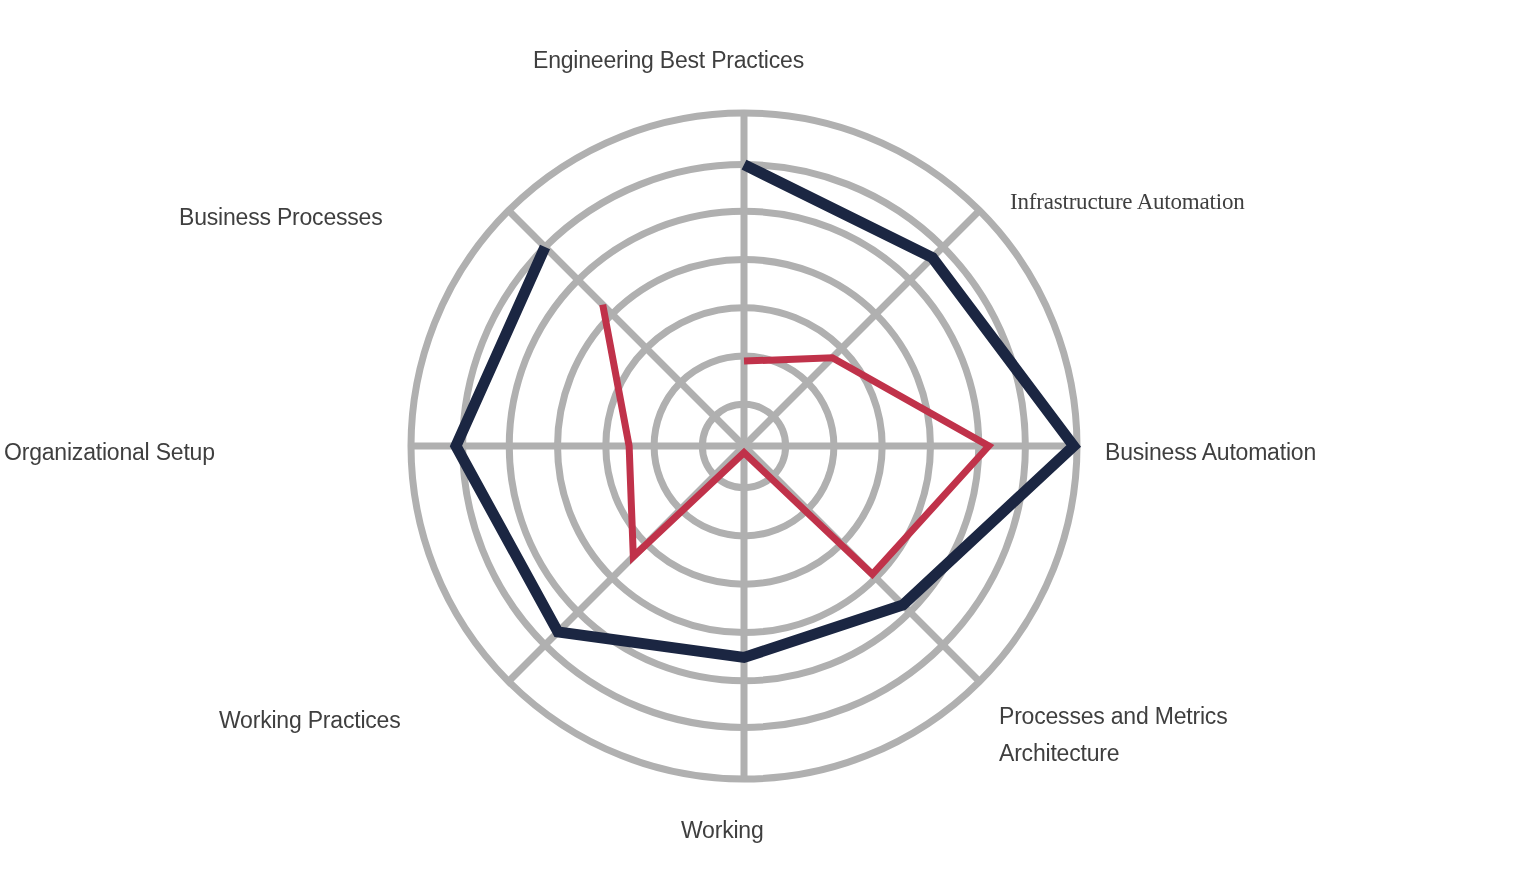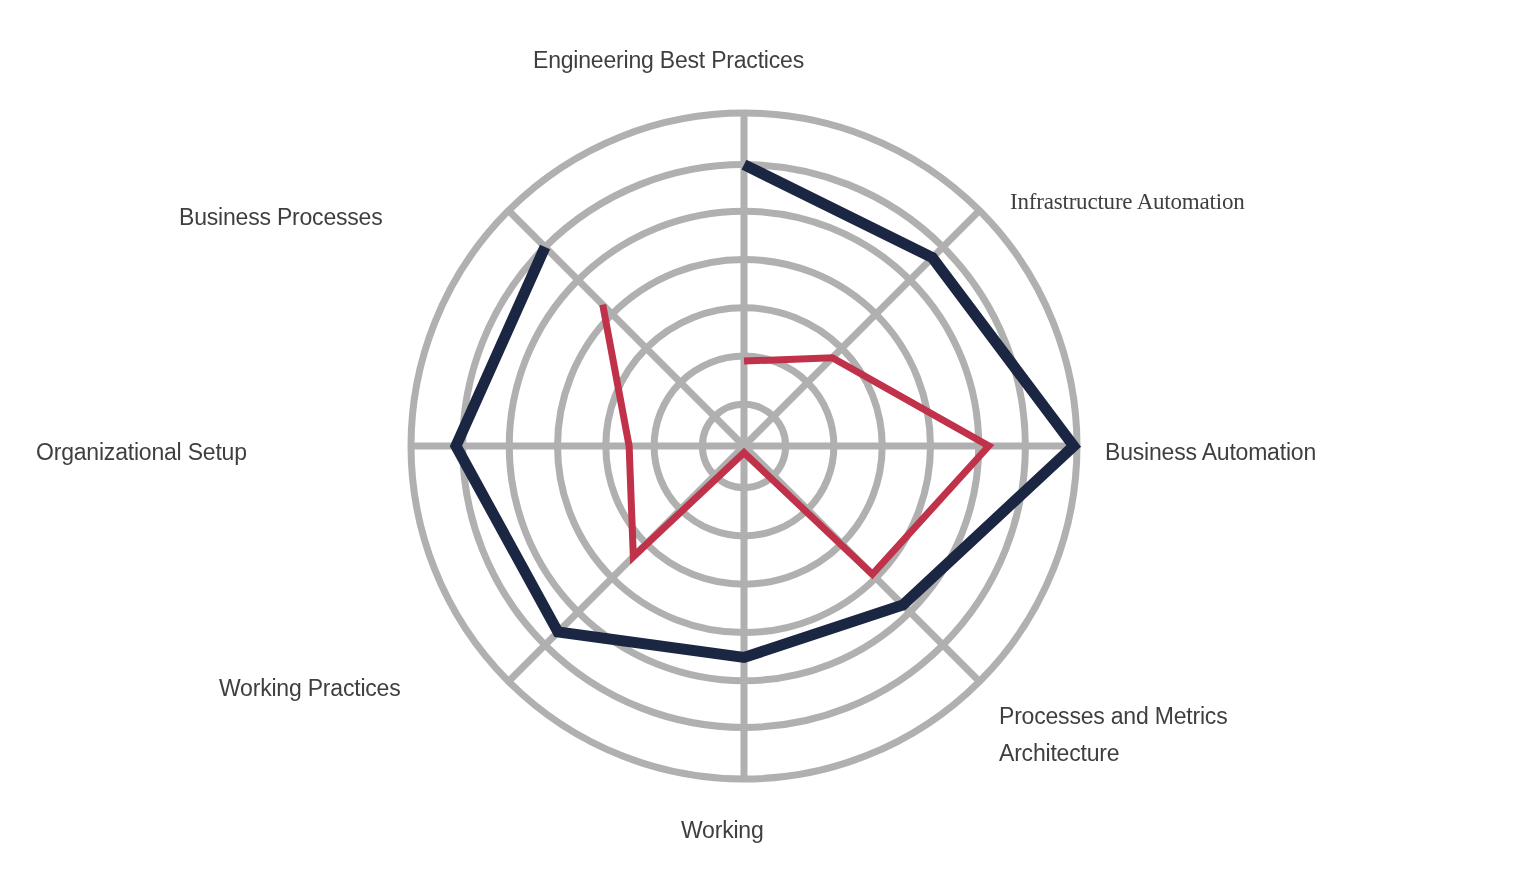--- a/index.html
+++ b/index.html
@@ -18,22 +18,22 @@
     line-height:37px;
     font-family:"Liberation Sans", sans-serif;
     white-space:pre-line;
     letter-spacing:-0.2px;
   }
   .lbl-top{left:533px;top:42px;}
   .lbl-tr{left:1010px;top:183px;font-family:Liberation Serif, serif;}
   .lbl-right{left:1105px;top:434px;}
   .lbl-br{left:999px;top:698px;}
   .lbl-bottom{left:681px;top:812px;}
-  .lbl-bl{left:219px;top:670px;text-align:right;}
-  .lbl-left{left:36px;top:434px;}
+  .lbl-bl{left:219px;top:702px;text-align:right;}
+  .lbl-left{left:4px;top:434px;}
   .lbl-tl{left:151px;top:199px;margin-left:28px;}
 </style>
 </head>
 <body>
 
 <div id="chart-root">
 
   <svg class="radar" viewBox="0 0 1530 870">
     <g>
       <g id="grid-rings">

